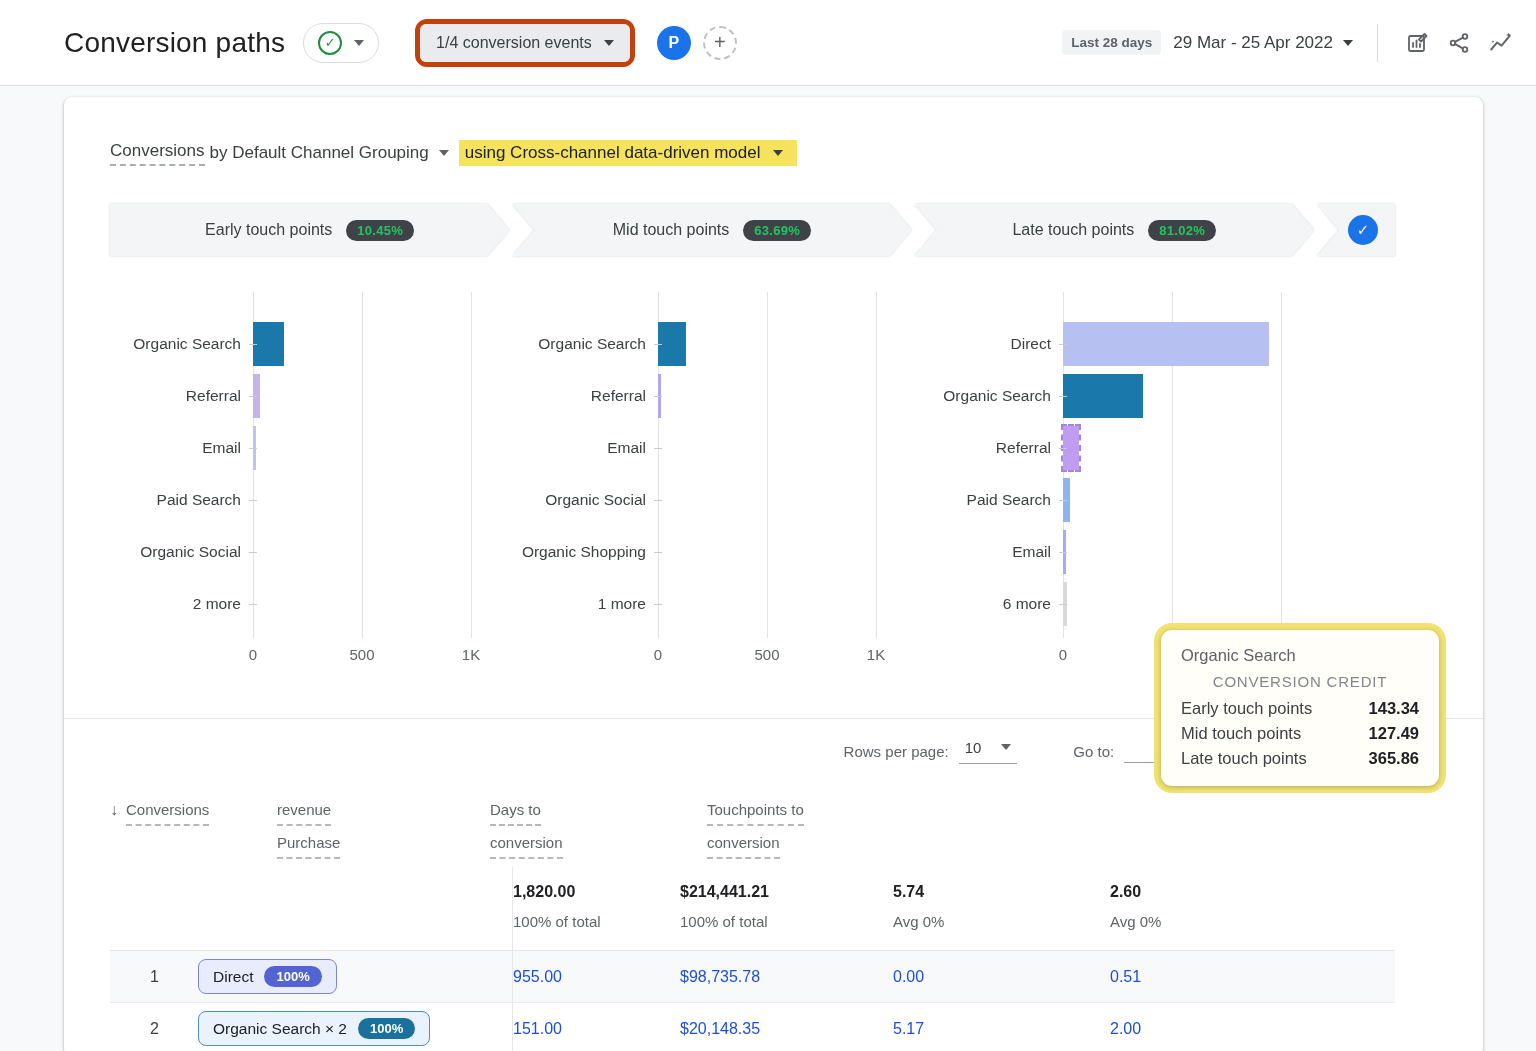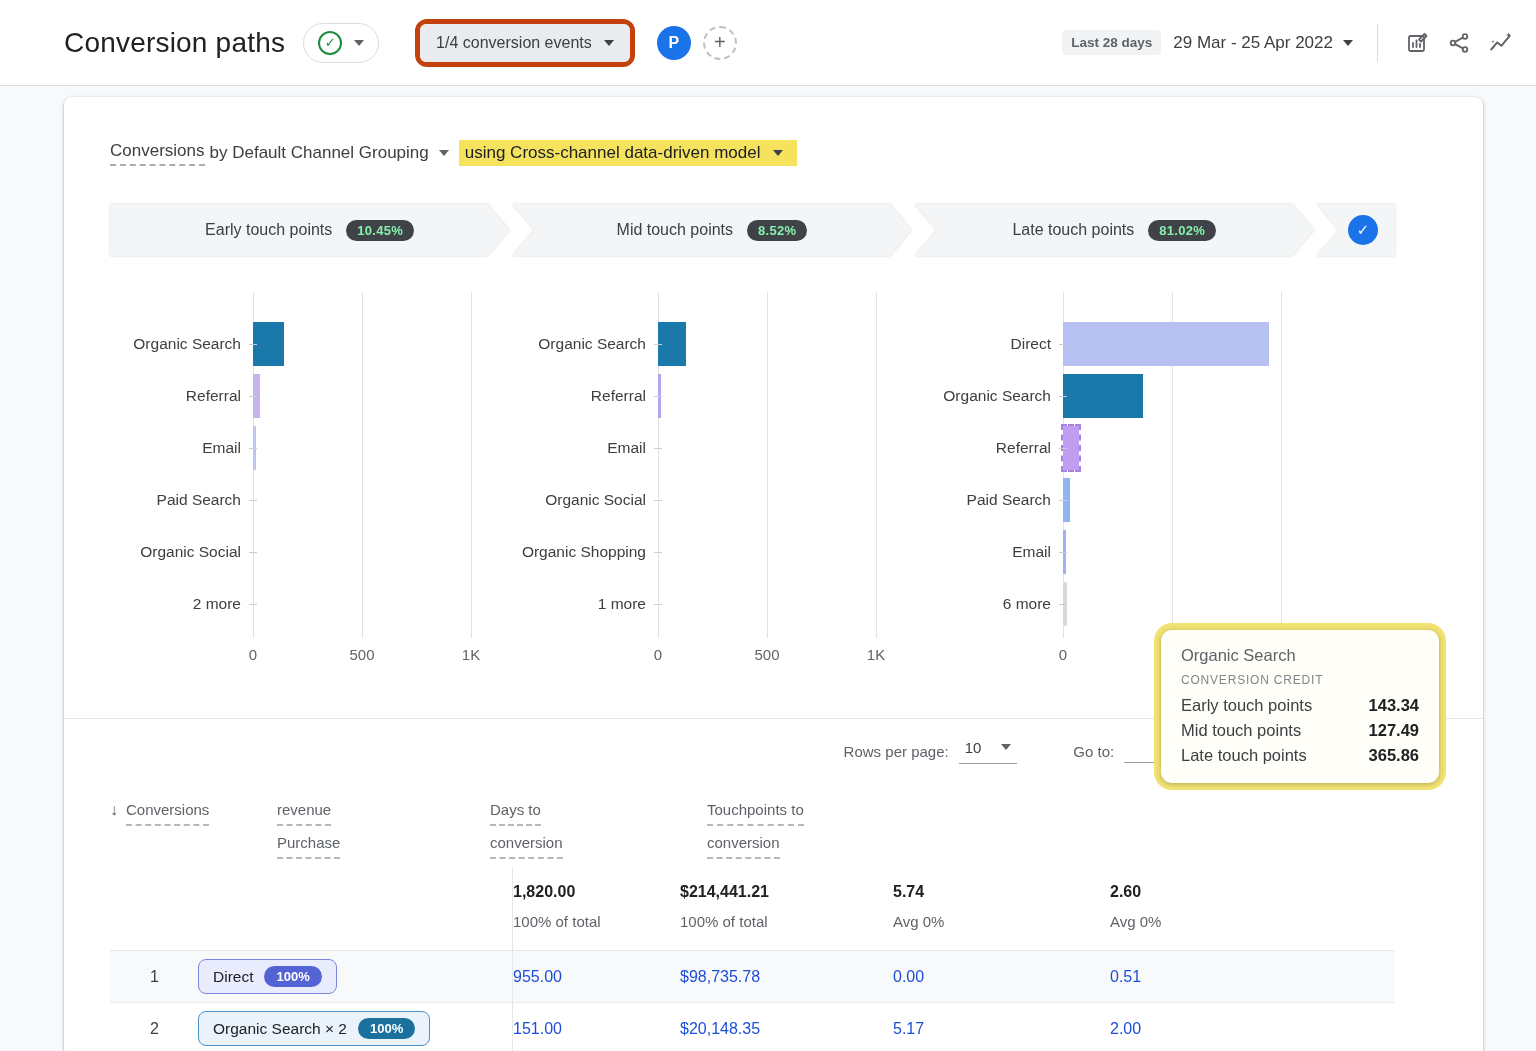--- a/index.html
+++ b/index.html
@@ -47,21 +47,21 @@
 
   
   .phases { margin:38px 88px 0 46px; height:52px; display:flex; gap:3px; }
   .seg-wrap { flex:1; filter:drop-shadow(0 0 1px #cfd3d7); }
   .seg-wrap.check-wrap { flex:none; width:78px; }
   .seg { height:52px; background:#f3f5f6; display:flex; align-items:center; justify-content:center; gap:14px; cursor:pointer; }
   .seg-first { clip-path:polygon(0 0, calc(100% - 22px) 0, 100% 50%, calc(100% - 22px) 100%, 0 100%); }
   .seg-mid   { clip-path:polygon(0 0, calc(100% - 22px) 0, 100% 50%, calc(100% - 22px) 100%, 0 100%, 22px 50%); }
   .seg-last  { clip-path:polygon(0 0, 100% 0, 100% 100%, 0 100%, 22px 50%); }
   .seg-label { font-size:16px; color:#3c4043; }
-  .seg-badge { background:#3f4347; color:#86efac; font-size:13px; font-weight:700;
+  .seg-badge { background:#3f4347; color:#22c55e; font-size:13px; font-weight:700;
     padding:3px 11px; border-radius:12px; letter-spacing:.3px; }
   .check-blue { width:30px; height:30px; border-radius:50%; background:#1a73e8; color:#fff;
     font-size:15px; font-weight:700; display:flex; align-items:center; justify-content:center; margin-left:14px; }
 
   
   .charts-row { margin:36px 88px 0 46px; display:flex; position:relative; }
   .chart { width:405px; display:flex; }
   .ylabels { width:143px; padding:26px 12px 0 0; }
   .ylabel { height:52px; display:flex; align-items:center; justify-content:flex-end; text-align:right;
     font-size:15.5px; color:#3c4043; line-height:20px; }
@@ -74,21 +74,21 @@
   .bar.hovered { outline:2px dashed #a583e3; outline-offset:0px; }
   .xticks { position:relative; height:26px; margin-top:8px; }
   .xtick { position:absolute; transform:translateX(-50%); font-size:15px; color:#5f6368; }
 
   
   .tooltip { position:absolute; left:1044px; top:331px; width:292px; background:#f1e272;
     border-radius:18px; padding:7px; z-index:5; }
   .tooltip-inner { background:#fffef8; border-radius:11px; box-shadow:0 1px 5px rgba(0,0,0,.25);
     padding:16px 20px 18px 20px; }
   .tt-title { font-size:16.5px; color:#5f6368; margin-bottom:8px; }
-  .tt-heading { font-size:12px; color:#80868b; letter-spacing:.8px; margin-bottom:9px; }
+  .tt-heading { font-size:15px; color:#80868b; letter-spacing:.8px; margin-bottom:9px;text-align:center; }
   .tt-row { display:flex; justify-content:space-between; font-size:16.5px; color:#3c4043; margin-top:6px; }
   .tt-val { font-weight:700; color:#202124; }
 
   .card-divider { margin-top:46px; border-top:1px solid #e4e6e9; }
 
   
   .pager { margin:12px 88px 0 46px; height:40px; display:flex; align-items:center; justify-content:flex-end;
     font-size:15px; color:#5f6368; }
   .rpp-value { display:inline-flex; align-items:center; gap:20px; border-bottom:1px solid #9aa0a6;
     padding:0 6px 7px 6px; margin-left:10px; color:#3c4043; cursor:pointer; }
@@ -204,21 +204,21 @@
 
     <div class="seg-wrap">
         <div class="seg seg-first">
           <span class="seg-label">Early touch points</span>
           <span class="seg-badge">10.45%</span>
         </div>
       </div>
       <div class="seg-wrap">
         <div class="seg seg-mid">
           <span class="seg-label">Mid touch points</span>
-          <span class="seg-badge">8.52%</span>
+          <span class="seg-badge">63.69%</span>
         </div>
       </div>
       <div class="seg-wrap">
         <div class="seg seg-mid">
           <span class="seg-label">Late touch points</span>
           <span class="seg-badge">81.02%</span>
         </div>
       </div>
       <div class="seg-wrap check-wrap">
       <div class="seg seg-last">

